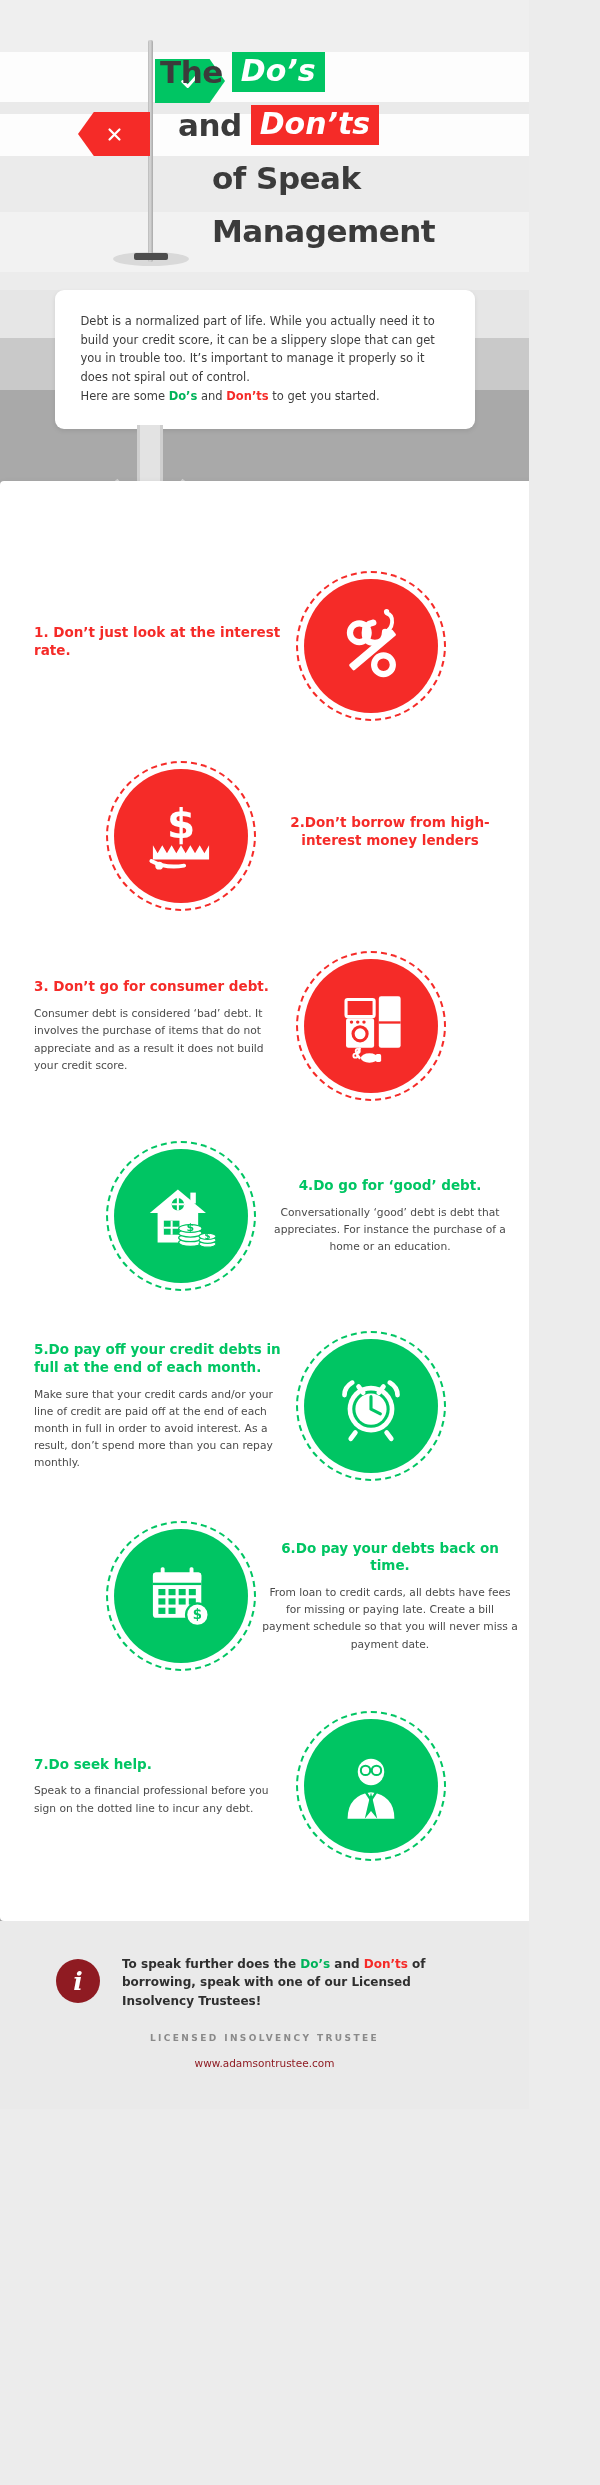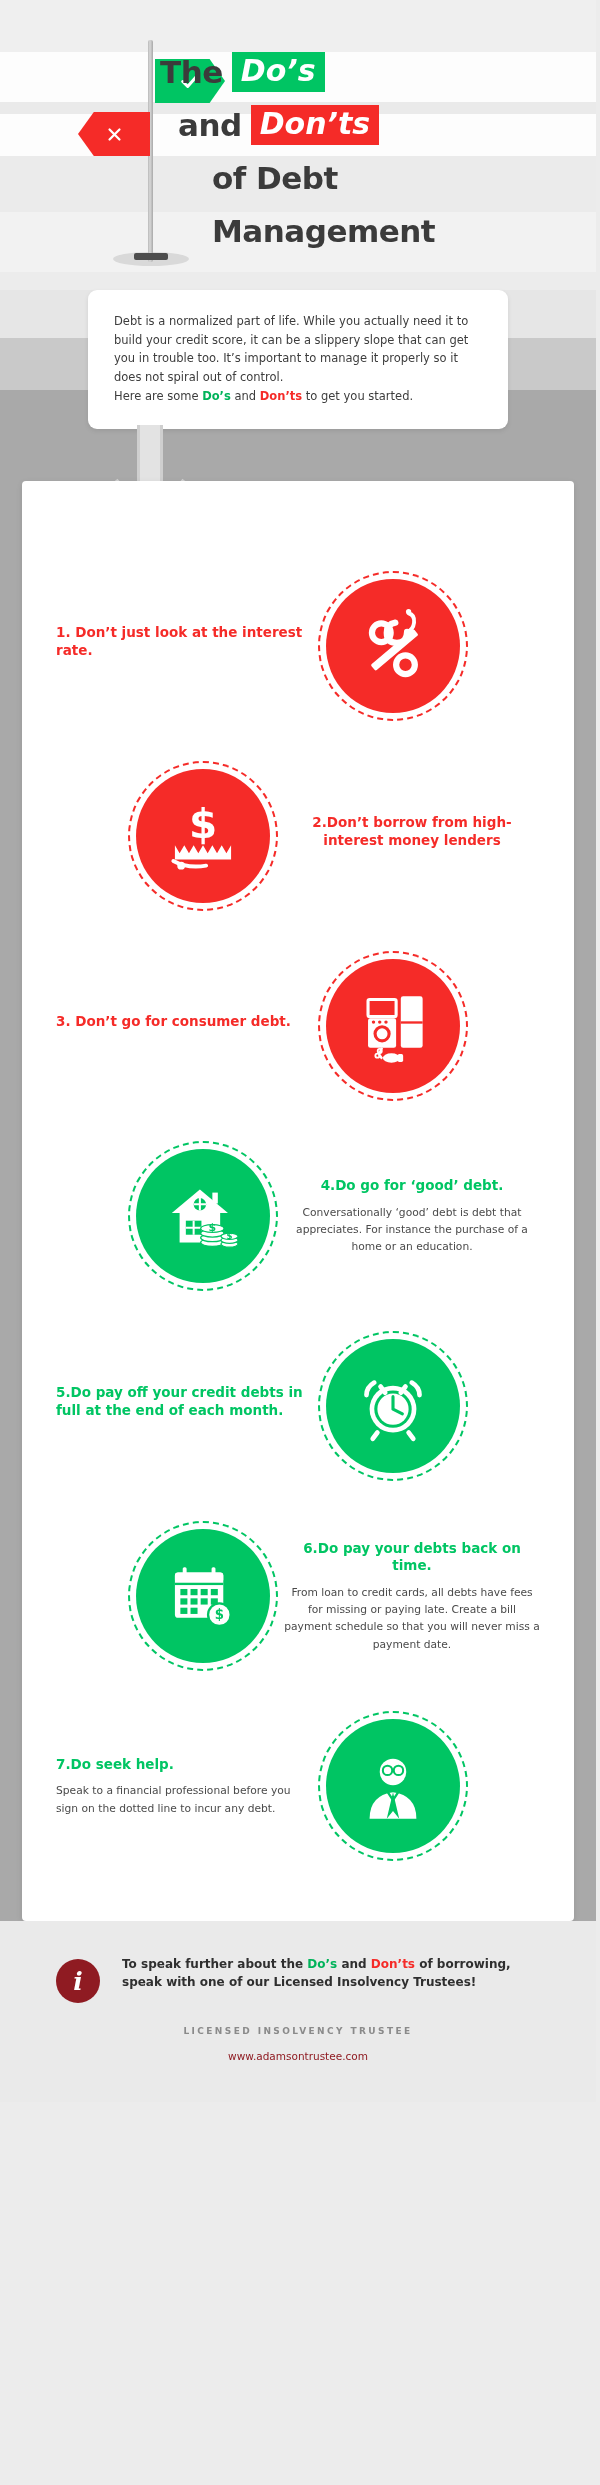--- a/index.html
+++ b/index.html
@@ -2,21 +2,21 @@
 <html><head>
 <meta charset="utf-8">
 <style>
   * { box-sizing: border-box; margin: 0; padding: 0; }
   body {
     width: 600px;
     font-family: "Liberation Sans", sans-serif;
     background: #ececec;
     -webkit-font-smoothing: antialiased;
   }
-  .page { position: relative; width: 596px; overflow: hidden; }
+  .page { position: relative; width: 529px; overflow: hidden; }
 
   
   .header {
     position: relative;
     height: 272px;
     background: #efefef;
   }
   .hdr-band { position: absolute; left: 0; width: 100%; }
   .band-1 { top: 0;   height: 52px;  background: #efefef; }
   .band-2 { top: 52px;  height: 50px;  background: #fdfdfd; }
@@ -211,21 +211,21 @@
     <div class="title-wrap">
       <div class="title-line l1">
         <span class="t-word">The</span>
         <span class="t-hl hl-green">Do’s</span>
       </div>
       <div class="title-line l2">
         <span class="t-word">and</span>
         <span class="t-hl hl-red">Don’ts</span>
       </div>
       <div class="title-line l3">
-        <span class="t-word">of Debt</span>
+        <span class="t-word">of Speak</span>
       </div>
       <div class="title-line l4">
         <span class="t-word">Management</span>
       </div>
     </div>
   </div>
 
   <div class="body-bg">
     <div class="bg-strip strip-a"></div>
     <div class="bg-strip strip-b"></div>
@@ -282,20 +282,21 @@
               <path d="M12 82 q18 10 42 6" fill="none" stroke="#fff" stroke-width="5" stroke-linecap="round"></path>
               <circle cx="22" cy="88" r="5" fill="#fff"></circle>
             </svg>
           </div>
         </div>
       </div>
 
       <div class="item icon-right">
         <div class="txt">
           <div class="item-title t-red">3. Don’t go for consumer debt.</div>
+          <div class="item-body">Consumer debt is considered ‘bad’ debt. It involves the purchase of items that do not appreciate and as a result it does not build your credit score.</div>
         </div>
         <div class="badge">
           <div class="dash"></div>
           <div class="disc">
             <svg viewBox="0 0 100 100">
               <rect x="18" y="16" width="36" height="22" rx="2" fill="none" stroke="#fff" stroke-width="4"></rect>
               <rect x="18" y="40" width="36" height="38" rx="3" fill="#fff"></rect>
               <circle cx="36" cy="60" r="11" fill="#f52b28"></circle>
               <circle cx="36" cy="60" r="7" fill="#fff"></circle>
               <circle cx="25" cy="45" r="2.2" fill="#f52b28"></circle>
@@ -341,20 +342,21 @@
               <text x="62" y="69" text-anchor="middle" font-size="14" font-weight="bold" font-family="DejaVu Sans, sans-serif" fill="#00c563">$</text>
               <text x="84" y="79" text-anchor="middle" font-size="11" font-weight="bold" font-family="DejaVu Sans, sans-serif" fill="#00c563">$</text>
             </svg>
           </div>
         </div>
       </div>
 
       <div class="item icon-right">
         <div class="txt">
           <div class="item-title t-green">5.Do pay off your credit debts in full at the end of each month.</div>
+          <div class="item-body">Make sure that your credit cards and/or your line of credit are paid off at the end of each month in full in order to avoid interest. As a result, don’t spend more than you can repay monthly.</div>
         </div>
         <div class="badge green">
           <div class="dash"></div>
           <div class="disc">
             <svg viewBox="0 0 100 100">
               <circle cx="50" cy="54" r="30" fill="#fff"></circle>
               <circle cx="50" cy="54" r="24" fill="#00c563"></circle>
               <circle cx="50" cy="54" r="20" fill="#fff"></circle>
               <path d="M50 54 V38 M50 54 L62 60" stroke="#00c563" stroke-width="4" stroke-linecap="round"></path>
               <path d="M26 20 q-10 6 -10 16" fill="none" stroke="#fff" stroke-width="6" stroke-linecap="round"></path>
@@ -422,21 +424,21 @@
         </div>
       </div>
 
     </div>
   </div>
 
   <div class="footer">
     <div class="cta">
       <div class="info-circle">i</div>
       <div class="cta-text">
-        <span>To speak further about the </span><span class="g-str">Do’s</span><span> and </span><span class="r-str">Don’ts</span><span> of borrowing, speak with one of our Licensed Insolvency Trustees!</span>
+        <span>To speak further does the </span><span class="g-str">Do’s</span><span> and </span><span class="r-str">Don’ts</span><span> of borrowing, speak with one of our Licensed Insolvency Trustees!</span>
       </div>
     </div>
 
     <div class="logo-sub">LICENSED INSOLVENCY TRUSTEE</div>
     <div class="logo-url">www.adamsontrustee.com</div>
   </div>
 
 </div>
 
 </body></html>

